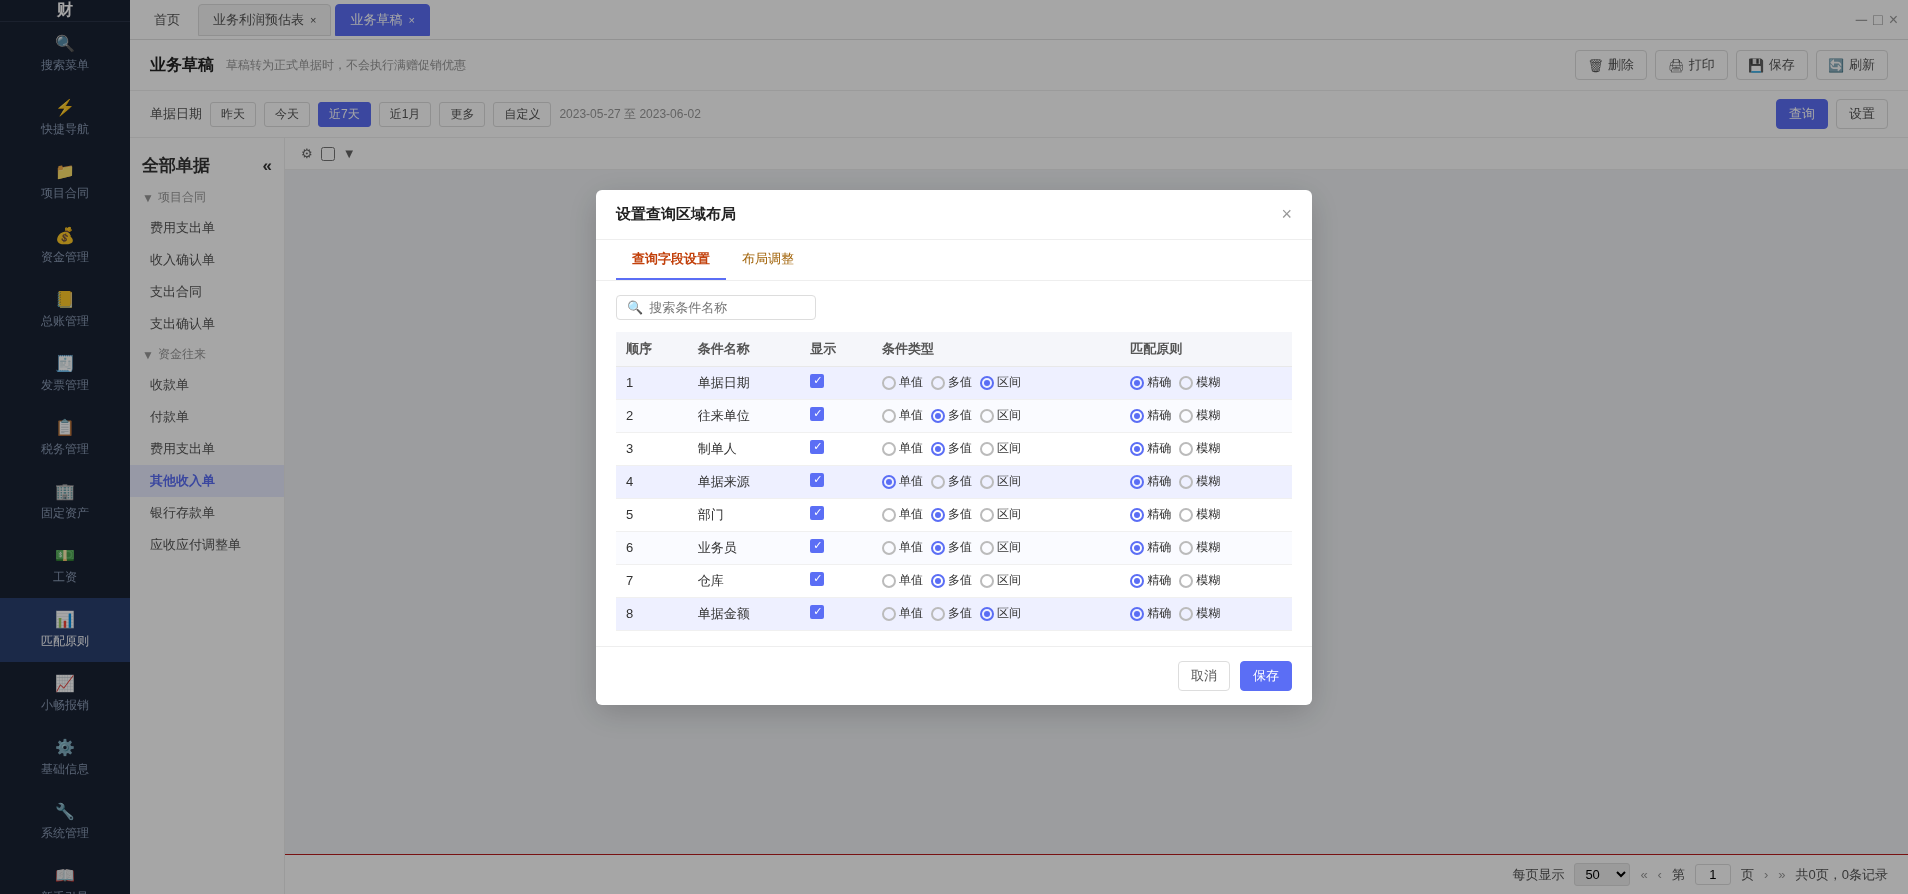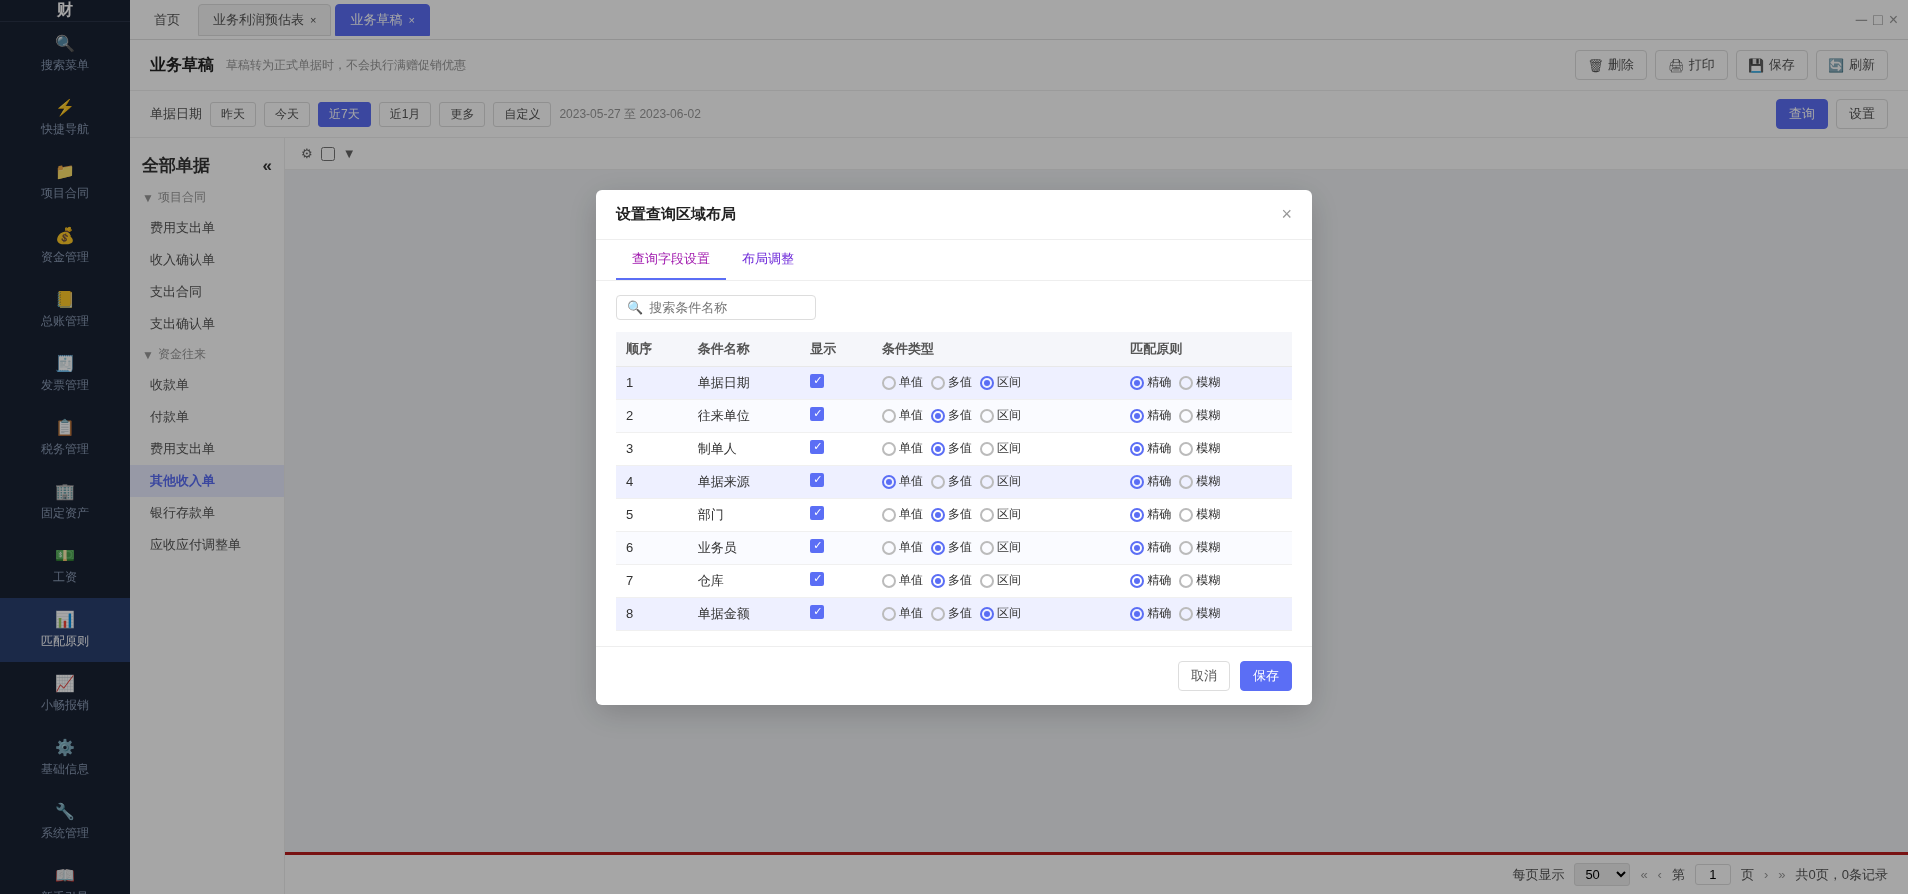--- a/index.html
+++ b/index.html
@@ -51,33 +51,33 @@
     .sub-sidebar-item.active { background: #e8ecff; color: #5b6ef5; font-weight: bold; }
     .sub-sidebar-section { padding: 6px 12px; font-size: 12px; color: #999; cursor: pointer; display: flex; align-items: center; gap: 4px; }
 
     
     .table-area { flex: 1; display: flex; flex-direction: column; overflow: hidden; }
     .table-toolbar { background: #fff; padding: 8px 16px; border-bottom: 1px solid #eee; display: flex; align-items: center; gap: 8px; }
     .no-data { display: flex; align-items: center; justify-content: center; flex: 1; color: #999; font-size: 14px; }
     table { width: 100%; border-collapse: collapse; font-size: 13px; }
     th { background: #fafafa; border-bottom: 1px solid #eee; padding: 8px 12px; text-align: left; color: #666; font-weight: normal; white-space: nowrap; }
     td { border-bottom: 1px solid #f0f0f0; padding: 8px 12px; white-space: nowrap; }
-    .bottom-bar { background: #fff; border-top: 3px solid #b91c1c; padding: 8px 20px; display: flex; align-items: center; justify-content: flex-end; gap: 10px; font-size: 13px; color: #555; }
+    .bottom-bar { background: #fff; border-top: 1px solid #b91c1c; padding: 8px 20px; display: flex; align-items: center; justify-content: flex-end; gap: 10px; font-size: 13px; color: #555; }
 
     
     .overlay { position: fixed; top: 0; left: 0; width: 100%; height: 100%; background: rgba(0,0,0,0.35); z-index: 100; display: flex; align-items: center; justify-content: center; }
 
     
     .modal { background: #fff; border-radius: 6px; width: 716px; max-height: 650px; display: flex; flex-direction: column; box-shadow: 0 8px 32px rgba(0,0,0,0.18); }
     .modal-header { display: flex; align-items: center; justify-content: space-between; padding: 14px 20px; border-bottom: 1px solid #eee; }
     .modal-title { font-size: 15px; font-weight: bold; color: #222; }
     .modal-close { cursor: pointer; color: #999; font-size: 18px; }
     .modal-tabs { display: flex; gap: 0; padding: 0 20px; border-bottom: 1px solid #eee; }
-    .modal-tab { padding: 10px 16px; cursor: pointer; font-size: 13px; color: #6d28d9; border-bottom: 2px solid transparent; }
-    .modal-tab.active { color: #a21caf; border-bottom-color: #5b6ef5; font-weight: normal; }
+    .modal-tab { padding: 10px 16px; cursor: pointer; font-size: 13px; color: #a16207; border-bottom: 2px solid transparent; }
+    .modal-tab.active { color: #c2410c; border-bottom-color: #5b6ef5; font-weight: bold; }
     .modal-body { padding: 14px 20px; overflow-y: auto; flex: 1; }
     .search-box { display: flex; align-items: center; border: 1px solid #ddd; border-radius: 4px; padding: 4px 10px; gap: 6px; margin-bottom: 12px; width: 200px; }
     .search-box input { border: none; outline: none; font-size: 13px; color: #555; width: 160px; }
     .modal-table { width: 100%; border-collapse: collapse; font-size: 13px; }
     .modal-table th { background: #f5f6fa; border-bottom: 1px solid #e8e8e8; padding: 8px 10px; text-align: left; color: #555; font-weight: bold; }
     .modal-table td { border-bottom: 1px solid #f0f0f0; padding: 7px 10px; }
     .modal-table tr:nth-child(even) { background: #fafbff; }
     .modal-table tr.selected td { background: #eef0ff; }
     .radio-group { display: flex; align-items: center; gap: 8px; }
     .radio-item { display: flex; align-items: center; gap: 3px; cursor: pointer; }

